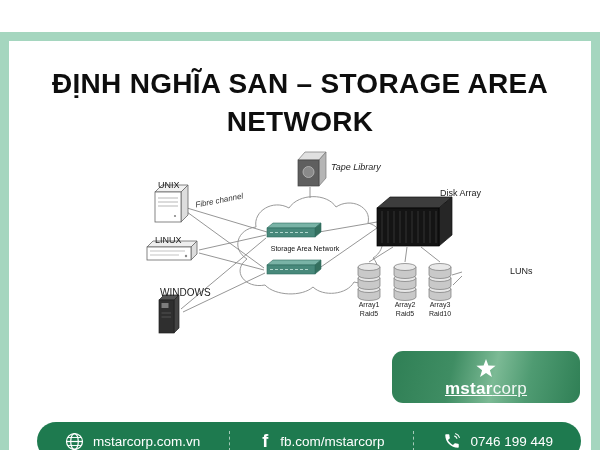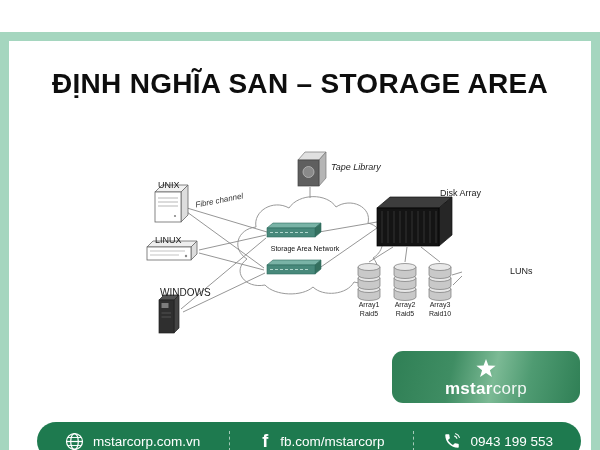--- a/index.html
+++ b/index.html
@@ -34,41 +34,42 @@
                  font-size:7px; line-height:8.5px; color:#222; }
   .arr-1 { left:338px; } .arr-2 { left:374px; } .arr-3 { left:409px; }
 
   .banner {
     position:absolute; left:383px; top:310px; width:188px; height:52px;
     border-radius:11px;
     background:linear-gradient(102deg,#2f7f55 0%,#3f8d63 32%,#7cba95 54%,#4f9b72 72%,#2f7f55 100%);
     display:flex; flex-direction:column; align-items:center; justify-content:center;
     gap:1px;
   }
-  .wordmark { color:#fff; font-size:17px; line-height:17px; letter-spacing:.3px; }
+  .wordmark { color:#fff; font-size:17px; line-height:17px; letter-spacing:.3px;text-decoration:underline; }
   .wordmark .bold { font-weight:700; }
   .wordmark .light { font-weight:400; opacity:.92; }
 
   .footer {
     position:absolute; left:28px; top:381px; width:544px; height:38px;
     border-radius:19px; background:#1e7a4f;
     display:flex; align-items:center; justify-content:space-between;
     padding:0 28px; color:#fff;gap:21px;
   }
   .fitem { display:flex; align-items:center; gap:9px; font-size:13.5px; }
   .fsep  { width:0; height:20px; border-left:1.6px dashed rgba(255,255,255,.6); }
   .fb-glyph { font-weight:700; font-size:18px; line-height:18px; display:inline-block; width:12px; text-align:center; }
 </style>
 </head>
 <body>
 
 <div class="frame">
 
   <h1 class="title">
     <span>ĐỊNH NGHĨA SAN – STORAGE AREA</span><br>
+    <span>NETWORK</span>
   </h1>
 
   <div class="diagram">
     <svg width="600" height="450" viewBox="0 0 600 450">
       <defs>
         <g id="cyl">
           <path d="M-11,0 L-11,8 A11,3.5 0 0 0 11,8 L11,0 Z" fill="#c9c9c9" stroke="#777" stroke-width="0.7"></path>
           <ellipse cx="0" cy="0" rx="11" ry="3.5" fill="#e8e8e8" stroke="#777" stroke-width="0.7"></ellipse>
         </g>
         <g id="stack">
@@ -235,17 +236,17 @@
     </div>
 
     <div class="fsep"></div>
 
     <div class="fitem">
       <svg width="18" height="18" viewBox="0 0 24 24">
         <path fill="#ffffff" d="M6.62 10.79c1.44 2.83 3.76 5.14 6.59 6.59l2.2-2.21c.27-.27.67-.36 1.02-.24 1.12.37 2.33.57 3.57.57.55 0 1 .45 1 1V20c0 .55-.45 1-1 1-9.39 0-17-7.61-17-17 0-.55.45-1 1-1h3.5c.55 0 1 .45 1 1 0 1.25.2 2.45.57 3.57.11.35.03.74-.25 1.02l-2.2 2.2z"></path>
         <path d="M15.5,5.5 a4,4 0 0 1 3,3" fill="none" stroke="#ffffff" stroke-width="1.4" stroke-linecap="round"></path>
         <path d="M16.8,2.2 a7,7 0 0 1 5,5" fill="none" stroke="#ffffff" stroke-width="1.4" stroke-linecap="round"></path>
       </svg>
-      <span>0943 199 553</span>
+      <span>0746 199 449</span>
     </div>
 
   </div>
 </div>
 
 </body></html>

